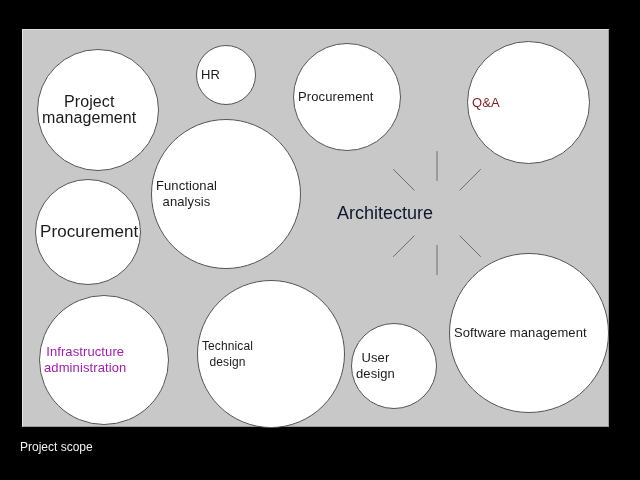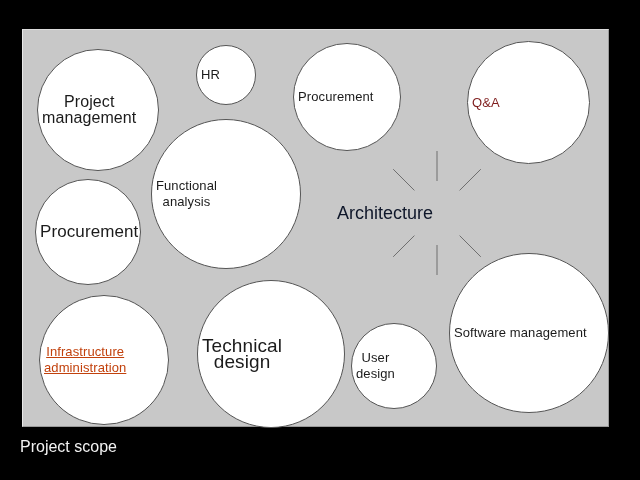--- a/index.html
+++ b/index.html
@@ -54,21 +54,21 @@
   #burst-label {
     position: absolute;
     color: #0f172a;
     font-size: 18px;
     line-height: 20px;
     white-space: nowrap;
   }
   #caption {
     position: absolute;
     color: #f2f2f2;
-    font-size: 16px;
+    font-size: 12px;
     line-height: 18px;
     white-space: nowrap;
     text-align: center;
   }
 </style>
 </head>
 <body>
 
 <div id="stage">
 
@@ -88,25 +88,25 @@
           <div class="bubble-label" style="font-size: 13px; color: #7f1d1d;">Q&amp;A</div>
         </div>
         <div class="bubble" style="left: 128px; top: 89px; width: 150px; height: 150px; background: rgb(255, 255, 255); border-color: rgb(85, 85, 85);">
           <div class="bubble-label" style="font-size: 13px; color: rgb(27, 27, 27);">Functional
 analysis</div>
         </div>
         <div class="bubble" style="left: 12px; top: 149px; width: 106px; height: 106px; background: rgb(255, 255, 255); border-color: rgb(85, 85, 85);">
           <div class="bubble-label" style="font-size: 17px; color: rgb(27, 27, 27);">Procurement</div>
         </div>
         <div class="bubble" style="left: 16px; top: 265px; width: 130px; height: 130px; background: rgb(255, 255, 255); border-color: rgb(85, 85, 85);">
-          <div class="bubble-label" style="font-size: 13px; color: #c2410c; text-decoration: underline;">Infrastructure
+          <div class="bubble-label" style="font-size: 13px; color: #a21caf;">Infrastructure
 administration</div>
         </div>
         <div class="bubble" style="left: 174px; top: 250px; width: 148px; height: 148px; background: rgb(255, 255, 255); border-color: rgb(85, 85, 85);">
-          <div class="bubble-label" style="font-size: 19px; color: rgb(27, 27, 27);">Technical
+          <div class="bubble-label" style="font-size: 12px; color: rgb(27, 27, 27);">Technical
 design</div>
         </div>
         <div class="bubble" style="left: 328px; top: 293px; width: 86px; height: 86px; background: rgb(255, 255, 255); border-color: rgb(85, 85, 85);">
           <div class="bubble-label" style="font-size: 13px; color: rgb(27, 27, 27);">User
 design</div>
         </div>
         <div class="bubble" style="left: 426px; top: 223px; width: 160px; height: 160px; background: rgb(255, 255, 255); border-color: rgb(85, 85, 85);">
           <div class="bubble-label" style="font-size: 13px; color: rgb(27, 27, 27);">Software management</div>
         </div>
       </div>

